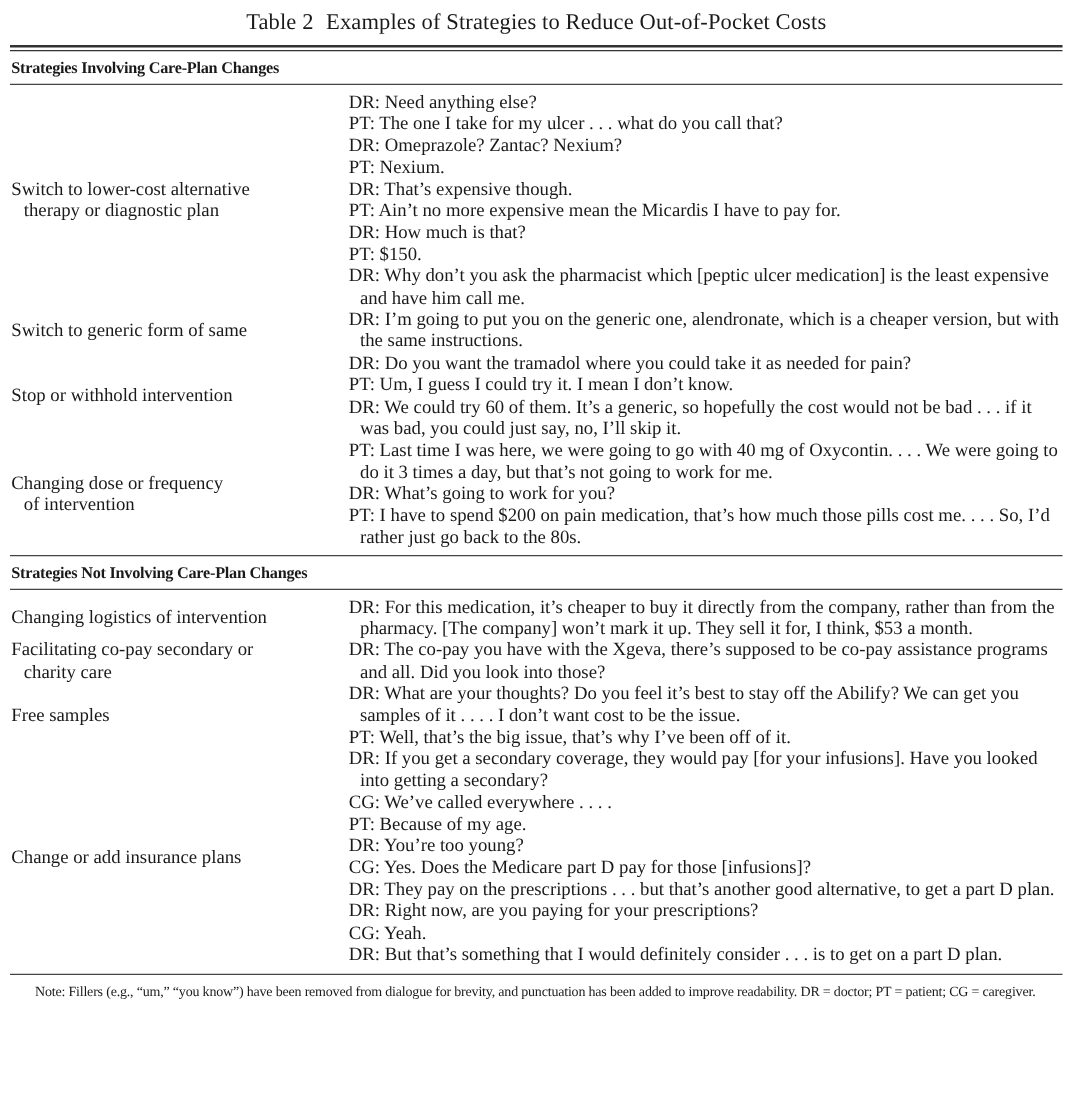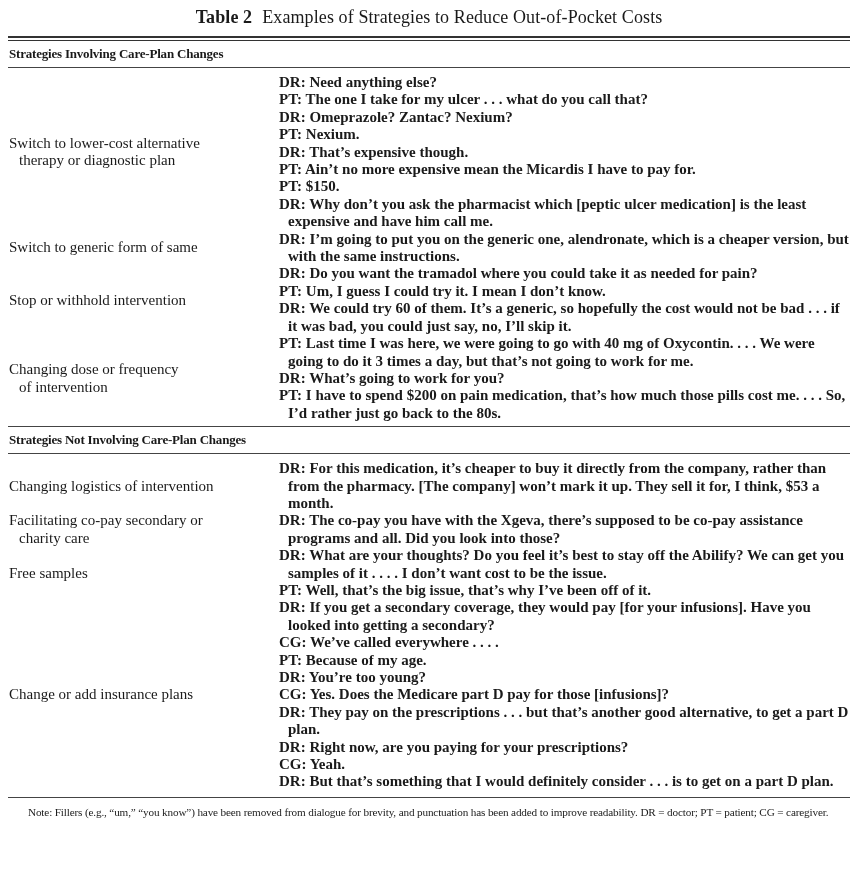--- a/index.html
+++ b/index.html
@@ -7,38 +7,38 @@
     width: 852px; height: 885px; overflow: hidden;
     font-family: "DejaVu Serif", "Liberation Serif", serif;
     color: #1a1a1a;
   }
   .page { position: relative; width: 842px; margin-left: 8px; }
   .title {
     text-align: center; font-family: "Liberation Serif", serif;
     font-size: 18px; padding-top: 6px; height: 22px; line-height: 22px;
     letter-spacing: 0.1px;
   }
-  .title .num { font-weight: bold; margin-right: 10px; }
+  .title .num { font-weight: normal; margin-right: 10px; }
   .rule-double { margin-top: 8px; border-top: 2px solid #333; height: 2px; border-bottom: 1px solid #333; }
   .rule { border-top: 1.5px solid #444; }
   .section-head {
     font-family: "Liberation Serif", serif; font-weight: bold;
     font-size: 13px; height: 26px; line-height: 26px; padding-left: 1px;
     letter-spacing: -0.2px;
   }
   .rows { padding-top: 6px; }
   .row { display: flex; align-items: center; }
   .strategy {
     width: 270px; flex: 0 0 270px; font-family: "Liberation Serif", serif;
     font-size: 15px; line-height: 17.4px;
     padding-left: 1px;
   }
   .strategy .l2 { padding-left: 10px; display: block; }
   .dialogue { flex: 1; font-family: "Liberation Serif", serif; font-size: 15px; line-height: 17.4px; }
-  .line { padding-left: 9px; text-indent: -9px; font-weight: bold; }
+  .line { padding-left: 9px; text-indent: -9px; }
   .note {
     font-family: "Liberation Serif", serif; font-size: 11.2px; line-height: 14px;
     padding: 7px 0 0 20px; letter-spacing: -0.15px;
   }
 </style>
 </head>
 <body>
 
 <div class="page">
   <div class="title">
@@ -52,20 +52,21 @@
       <div class="rows">
         <div class="row">
           <div class="strategy"><span>Switch to lower-cost alternative</span><br><span class="l2">therapy or diagnostic plan</span></div>
           <div class="dialogue">
             <div class="line">DR: Need anything else?</div>
             <div class="line">PT: The one I take for my ulcer . . . what do you call that?</div>
             <div class="line">DR: Omeprazole? Zantac? Nexium?</div>
             <div class="line">PT: Nexium.</div>
             <div class="line">DR: That’s expensive though.</div>
             <div class="line">PT: Ain’t no more expensive mean the Micardis I have to pay for.</div>
+            <div class="line">DR: How much is that?</div>
             <div class="line">PT: $150.</div>
             <div class="line">DR: Why don’t you ask the pharmacist which [peptic ulcer medication] is the least expensive and have him call me.</div>
           </div>
         </div>
         <div class="row">
           <div class="strategy"><span>Switch to generic form of same</span><br></div>
           <div class="dialogue">
             <div class="line">DR: I’m going to put you on the generic one, alendronate, which is a cheaper version, but with the same instructions.</div>
           </div>
         </div>

